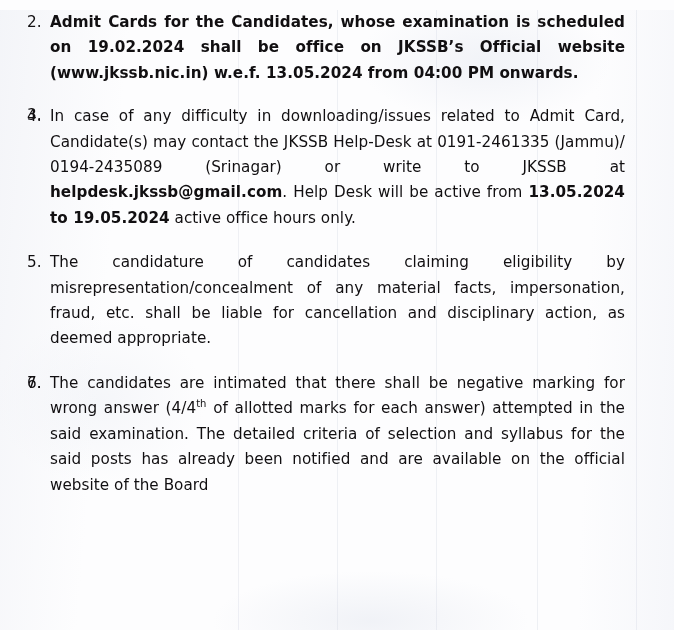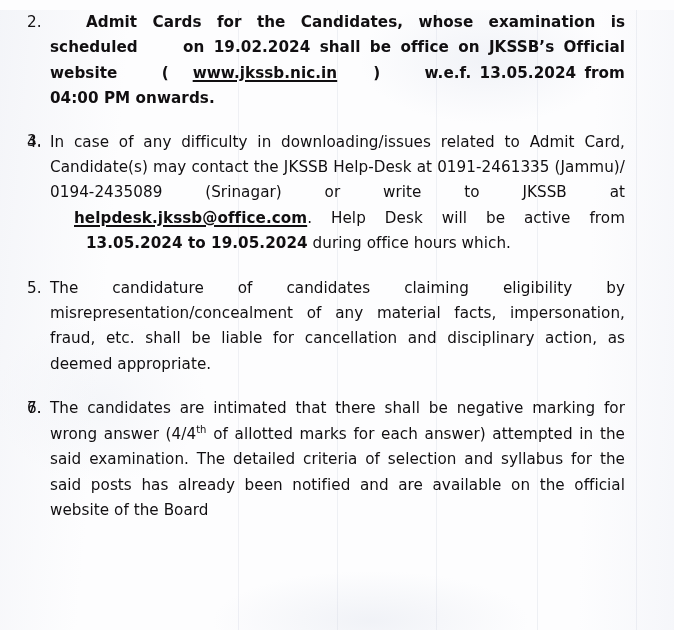--- a/index.html
+++ b/index.html
@@ -92,28 +92,26 @@
 
   
   .item.bold-block,
   .item.bold-block p {
     font-weight: 700;
   }
   .item.bold-block .marker {
     font-weight: 400;
   }
 
-  b, .b { font-weight: 700; margin-left: 36px; }
+  b, .b { font-weight: 700; }
 
   .u-link {
     font-weight: 700;
-    text-decoration: underline;
     text-underline-offset: 1.5px;
     text-decoration-thickness: 1.5px;
-    margin-left: 24px;
   }
 
   sup {
     font-size: 0.66em;
     vertical-align: super;
     line-height: 0;
     margin-top: 28px;
   }
 
   
@@ -146,21 +144,21 @@
       <span class="marker">2.</span>
       <p><b>Admit Cards</b><span> for the Candidates, whose examination is scheduled </span><b>on 19.02.2024</b><span> shall be office on JKSSB’s Official website </span><b>(</b><span class="u-link">www.jkssb.nic.in</span><b>) </b><b>w.e.f. 13.05.2024 from 04:00 PM onwards.</b></p>
     </li>
 
     <li class="item" id="i3">
       <span class="marker">3.</span>
     </li>
 
     <li class="item" id="i4">
       <span class="marker">4.</span>
-      <p><span>In case of any difficulty in downloading/issues related to Admit Card, Candidate(s) may contact the JKSSB Help-Desk at 0191-2461335 (Jammu)/ 0194-2435089 (Srinagar) or write to JKSSB at </span><span class="u-link">helpdesk.jkssb@office.com</span><span>. Help Desk will be active from </span><b>13.05.2024 to 19.05.2024</b><span> during office hours which.</span></p>
+      <p><span>In case of any difficulty in downloading/issues related to Admit Card, Candidate(s) may contact the JKSSB Help-Desk at 0191-2461335 (Jammu)/ 0194-2435089 (Srinagar) or write to JKSSB at </span><span class="u-link">helpdesk.jkssb@gmail.com</span><span>. Help Desk will be active from </span><b>13.05.2024 to 19.05.2024</b><span> active office hours only.</span></p>
     </li>
 
     <li class="item" id="i5">
       <span class="marker">5.</span>
       <p><span>The candidature of candidates claiming eligibility by misrepresentation/concealment of any material facts, impersonation, fraud, etc. shall be liable for cancellation and disciplinary action, as deemed appropriate.</span></p>
     </li>
 
     <li class="item" id="i6">
       <span class="marker">6.</span>
     </li>

